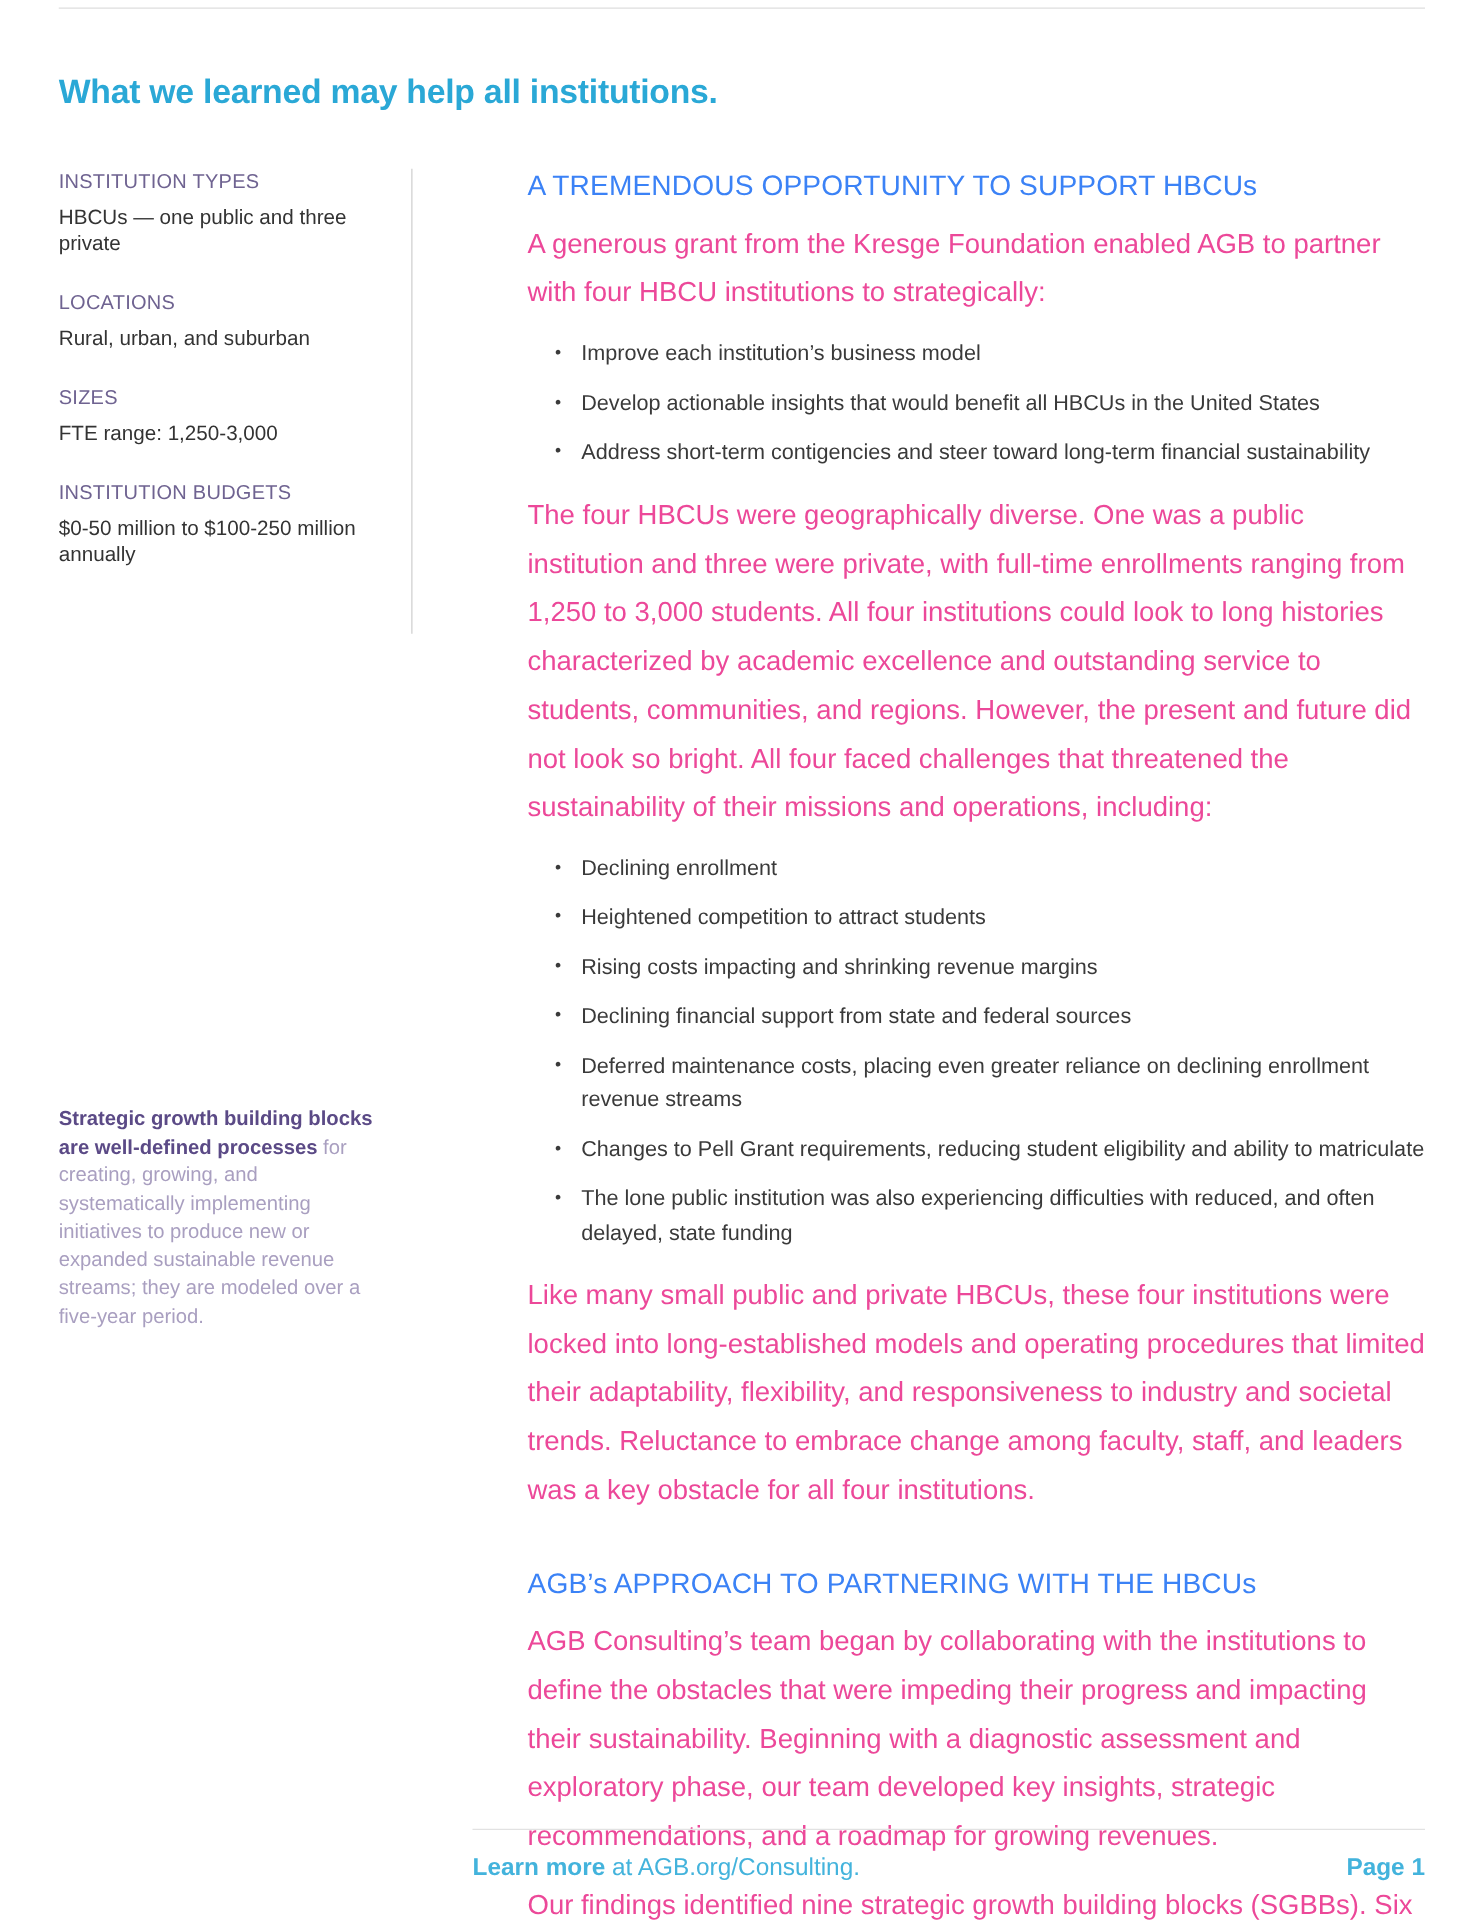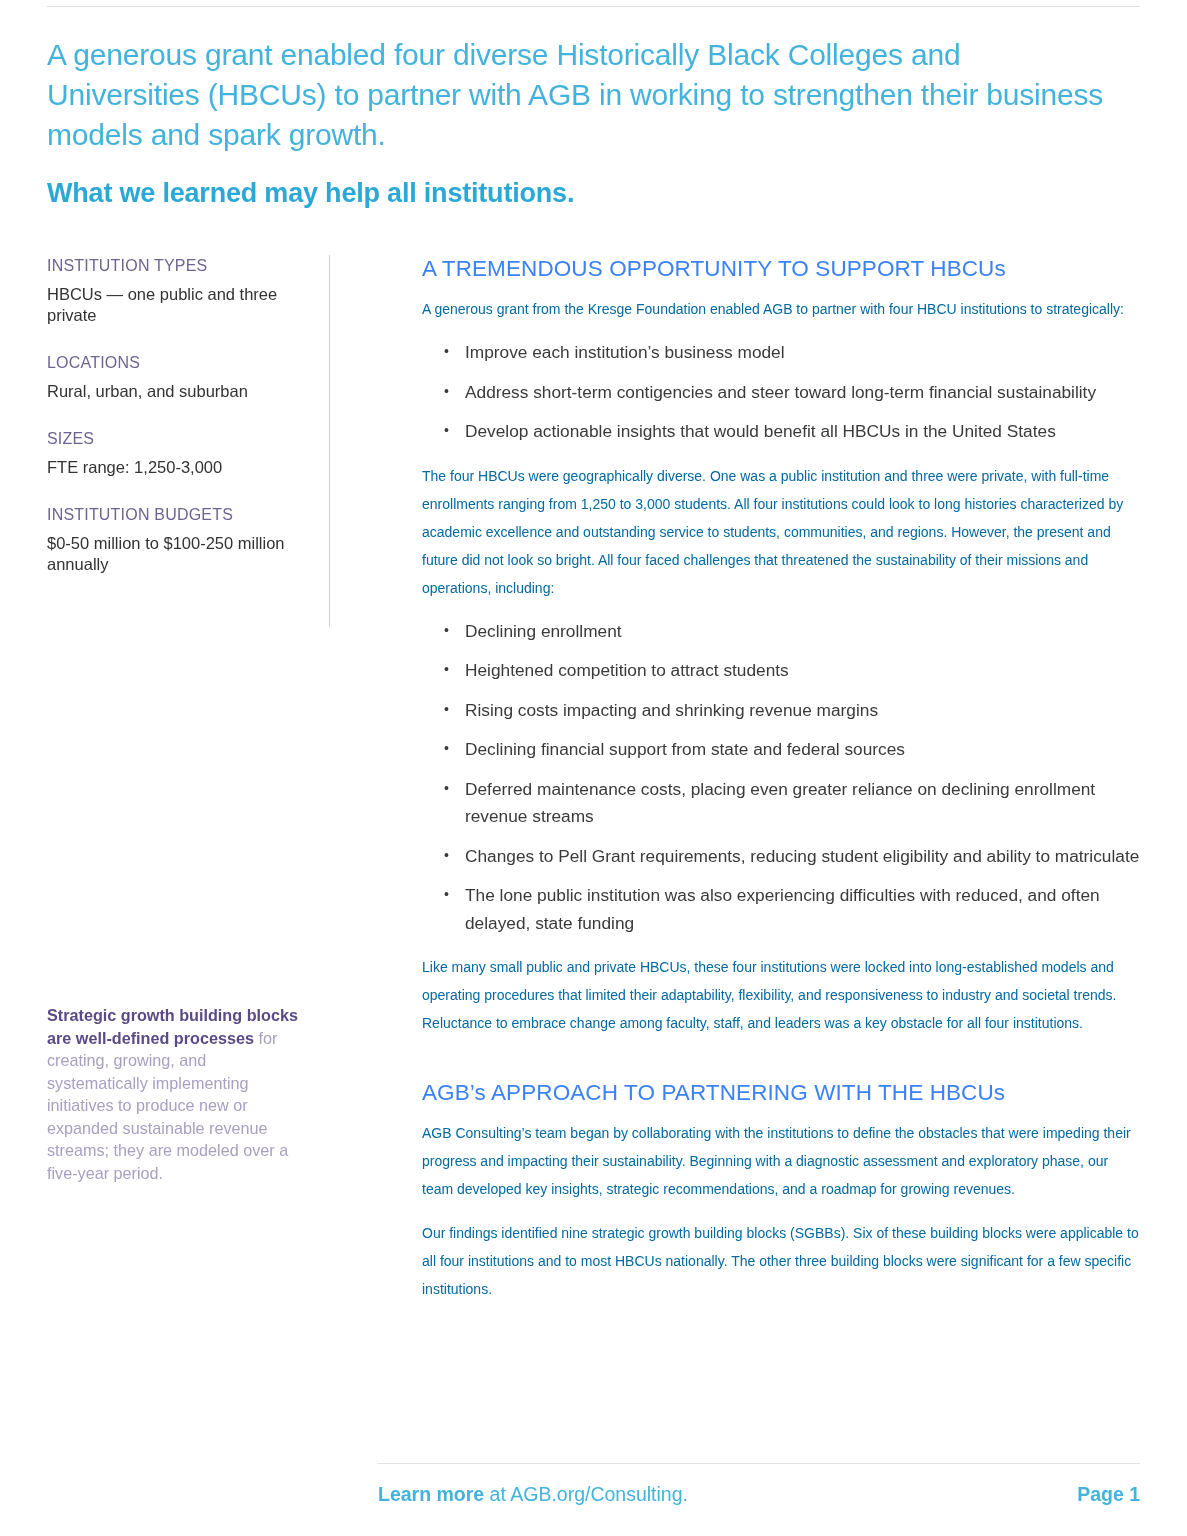--- a/index.html
+++ b/index.html
@@ -155,23 +155,23 @@
     color: #3b82f6;
     font-size: 22.5px;
     line-height: 28px;
     font-weight: normal;
     margin: 0 0 12px 0;
     letter-spacing: 0.1px;
   }
   h2.section-head.second { margin-top: 42px; }
 
   p.body-text {
-    font-size: 14px;
-    line-height: 28px;
-    color: #0369a1;
+    font-size: 22px;
+    line-height: 39px;
+    color: #ec4899;
     margin: 0 0 16px 0;
   }
 
   ul.bullets {
     list-style: none;
     margin: 0 0 16px 0;
     padding: 0 0 0 22px;
   }
   ul.bullets li {
     position: relative;
@@ -224,21 +224,20 @@
   }
 </style>
 </head>
 <body>
 
 <div class="page">
 
   <div class="header-rule"></div>
 
   <div class="intro">
-    <div class="intro-lead">A generous grant enabled four diverse Historically Black Colleges and Universities (HBCUs) to partner with AGB in working to strengthen their business models and spark growth.</div>
     <div class="intro-bold">What we learned may help all institutions.</div>
   </div>
 
   <div class="columns">
 
     <div class="sidebar">
       <div class="sidebar-rule"></div>
 
       <div class="fact-block">
         <div class="fact-label">INSTITUTION TYPES</div>
@@ -266,22 +265,22 @@
     </div>
 
     <div class="main">
 
       <h2 class="section-head">A TREMENDOUS OPPORTUNITY TO SUPPORT HBCUs</h2>
 
       <p class="body-text">A generous grant from the Kresge Foundation enabled AGB to partner with four HBCU institutions to strategically:</p>
 
       <ul class="bullets">
         <li>Improve each institution’s business model</li>
+        <li>Develop actionable insights that would benefit all HBCUs in the United States</li>
         <li>Address short-term contigencies and steer toward long-term financial sustainability</li>
-        <li>Develop actionable insights that would benefit all HBCUs in the United States</li>
       </ul>
 
       <p class="body-text">The four HBCUs were geographically diverse. One was a public institution and three were private, with full-time enrollments ranging from 1,250 to 3,000 students. All four institutions could look to long histories characterized by academic excellence and outstanding service to students, communities, and regions. However, the present and future did not look so bright. All four faced challenges that threatened the sustainability of their missions and operations, including:</p>
 
       <ul class="bullets tight">
         <li>Declining enrollment</li>
         <li>Heightened competition to attract students</li>
         <li>Rising costs impacting and shrinking revenue margins</li>
         <li>Declining financial support from state and federal sources</li>
         <li>Deferred maintenance costs, placing even greater reliance on declining enrollment revenue streams</li>

